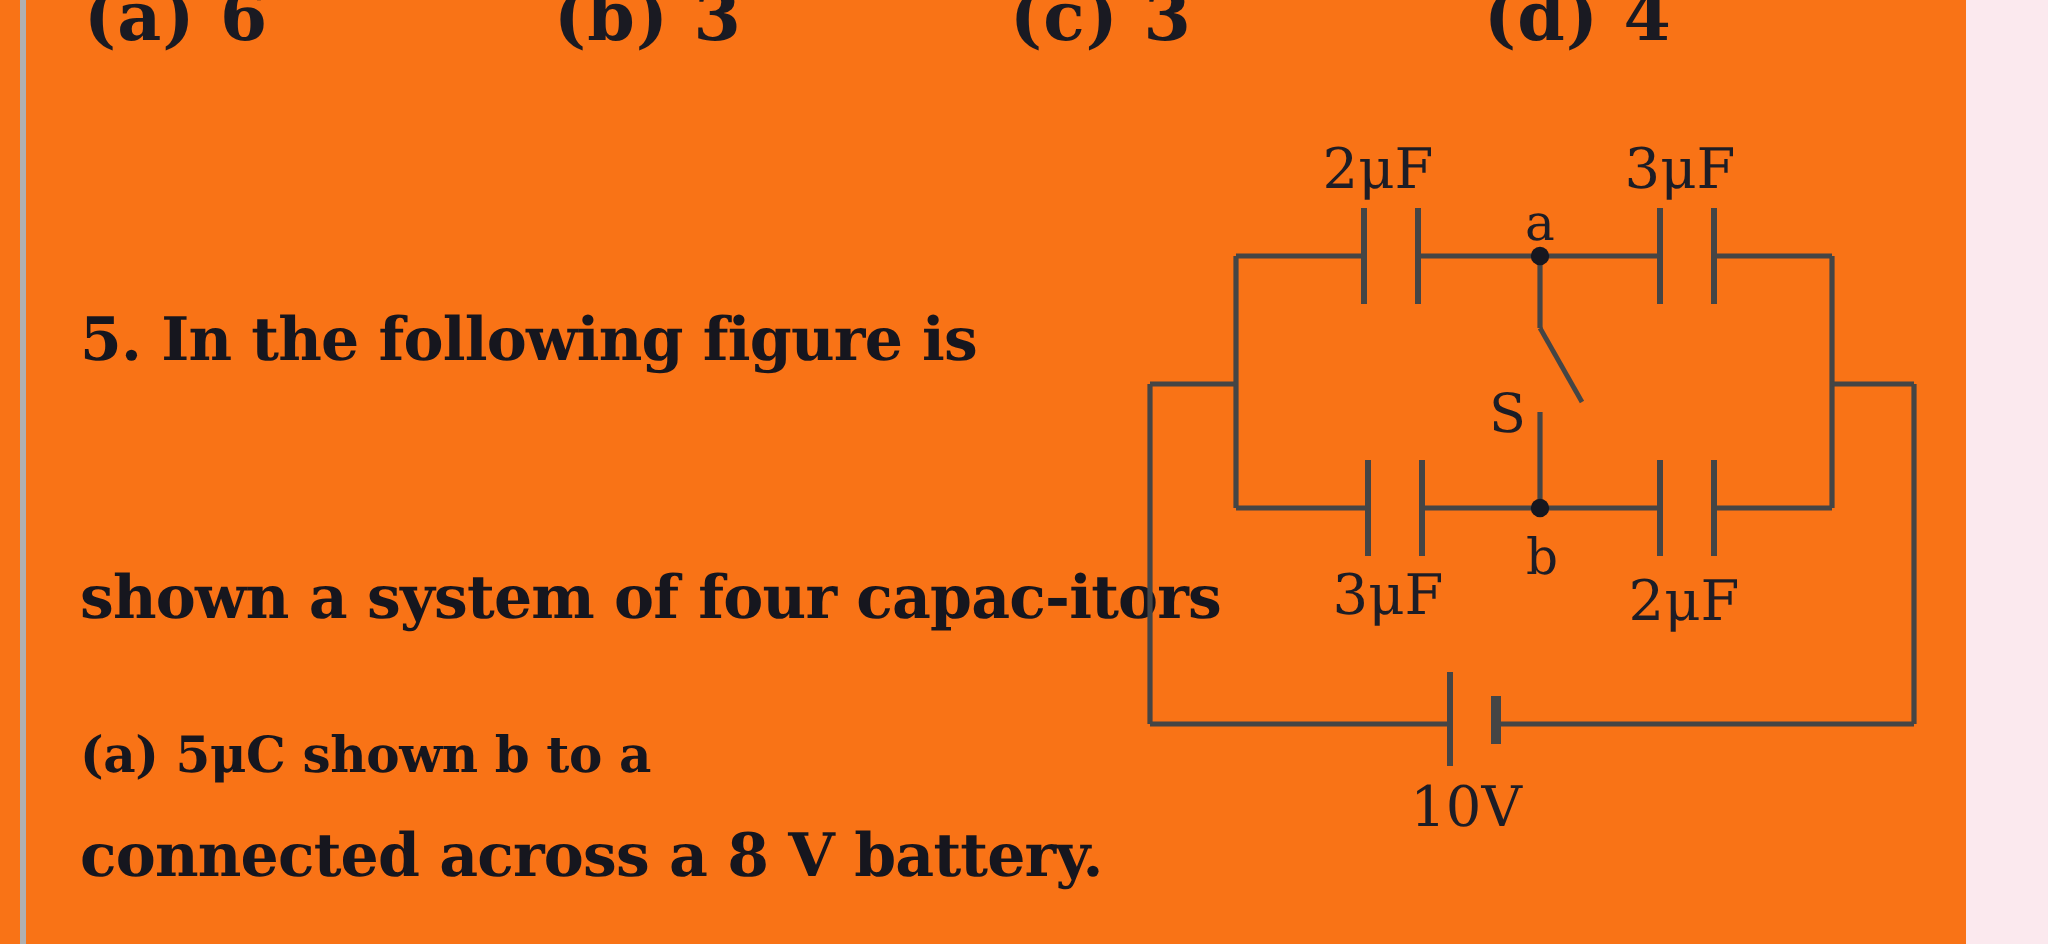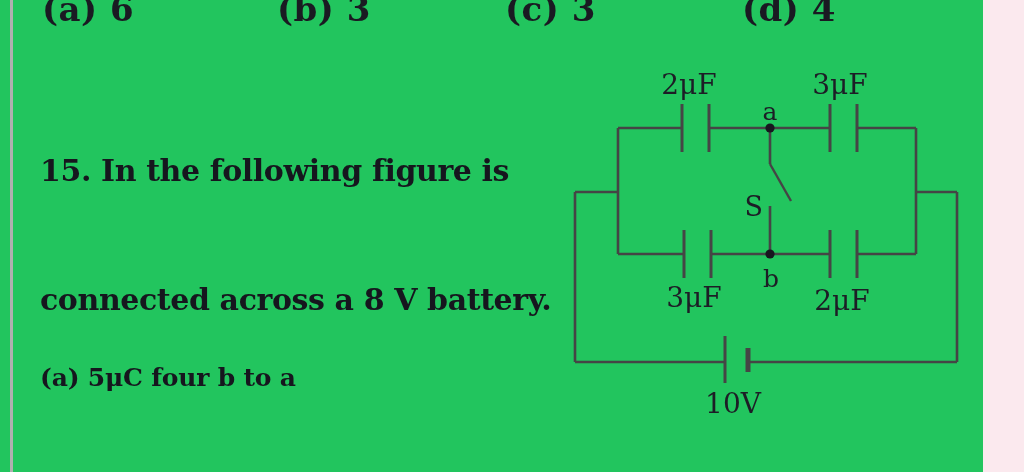--- a/index.html
+++ b/index.html
@@ -1,20 +1,20 @@
 <!DOCTYPE html>
 <html><head>
 <meta charset="utf-8">
 <style>
   html,body{margin:0;padding:0;background:#ffffff;}
   .screen{
     position:relative;
     width:1024px;height:472px;
     overflow:hidden;
-    background:#22c55e;
+    background:#f97316;
     font-family:"DejaVu Serif", "Liberation Serif", serif;
   }
   .left-rule{
     position:absolute;left:10px;top:0;width:3px;height:472px;
     background:#b0b0b0;
   }
   .pink-strip{
     position:absolute;left:983px;top:0;width:41px;height:472px;
     background:#fbe9ee;
   }
@@ -58,28 +58,29 @@
   <div class="pink-strip"></div>
 
   <div>
     <span class="topopt" style="left:42px">(a) 6</span>
     <span class="topopt" style="left:277px">(b) 3</span>
     <span class="topopt" style="left:505px">(c) 3</span>
     <span class="topopt" style="left:742px">(d) 4</span>
   </div>
 
   <div class="question">
-    <div>15. In the following figure is</div>
+    <div>5. In the following figure is</div>
+    <div>shown a system of four capac-itors</div>
     <div>connected across a 8 V battery.</div>
     
     
   </div>
 
   <div class="answers">
-    <div>(a) 5μC four b to a</div>
+    <div>(a) 5μC shown b to a</div>
     
     
     
   </div>
 
   <svg class="circuit-svg" width="1024" height="472" viewBox="0 0 1024 472">
 
     <path class="wire" d="M618 128 H682"></path>
     <path class="wire" d="M709 128 H830"></path>
     <path class="wire" d="M857 128 H916"></path>

